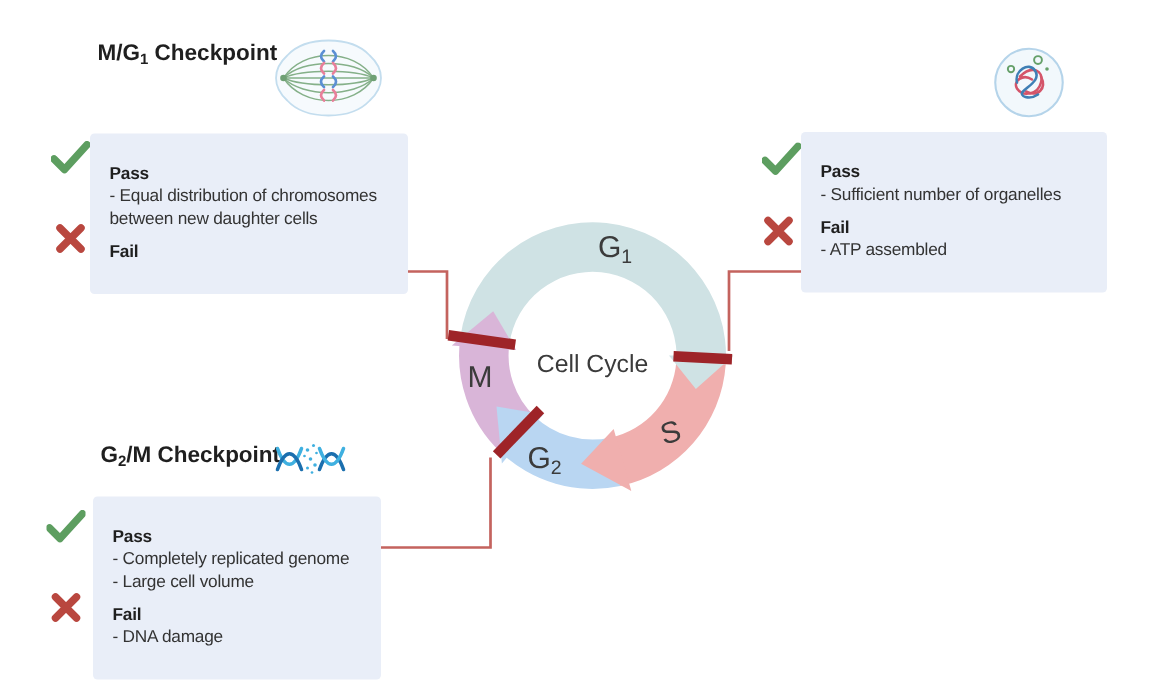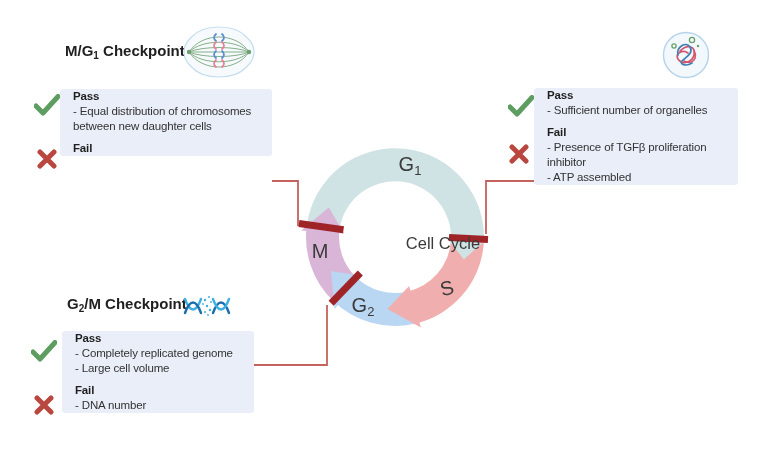--- a/index.html
+++ b/index.html
@@ -9,34 +9,34 @@
   }
   .abs { position:absolute; }
   svg { display:block; }
 
   .cp-header { position:absolute; display:flex; align-items:flex-start; gap:8px; }
   .cp-title { font-size:15px; font-weight:bold; color:#1f1f1f; white-space:nowrap; }
   .cp-title .sub { font-size:10px; vertical-align:-0.25em; }
 
   .cp-box {
     position:absolute; background:#e9eef8; border-radius:3px;
-    padding:0 13px; font-size:11.5px; line-height:15px; letter-spacing:-0.15px;
+    padding:20px 13px; font-size:11.5px; line-height:15px; letter-spacing:-0.15px;
     color:#333; box-sizing:border-box;
   }
   .cp-box .lbl { font-weight:bold; color:#1f1f1f; }
   .cp-box .block2 { margin-top:7px; }
 
   .main-title {
     position:absolute; left:423px; top:373px;
     font-size:28px; font-weight:600; letter-spacing:-0.3px; color:#c0514d;
     white-space:nowrap;
   }
   .center-label {
     position:absolute; left:340px; top:234px; width:110px; text-align:center;
-    font-size:16.5px; font-weight:500; color:#3b3b3b;padding-left:48px;
+    font-size:16.5px; font-weight:500; color:#3b3b3b;
   }
 </style>
 </head>
 <body>
 
 <div class="canvas">
 
   <svg class="abs" style="left:0;top:0" width="768" height="461" viewBox="0 0 768 461">
 
     <path fill="#cfe2e4" d="M306.9 224.6 A89 89 0 0 1 483.8 243.2 L450.9 240.9 A56 56 0 0 0 339.6 229.2 Z"></path>
@@ -58,21 +58,21 @@
     <line x1="331.1" y1="303.2" x2="360.3" y2="273.0" stroke="#9e2428" stroke-width="7"></line>
 
     <text x="410" y="171" text-anchor="middle" font-size="20" font-weight="500" fill="#3b3b3b"><tspan>G</tspan><tspan dy="4" font-size="13">1</tspan></text>
     <text x="447" y="295" text-anchor="middle" font-size="20" font-weight="500" fill="#3b3b3b" transform="rotate(-15 447 288)">S</text>
     <text x="363" y="312" text-anchor="middle" font-size="20" font-weight="500" fill="#3b3b3b"><tspan>G</tspan><tspan dy="4" font-size="13">2</tspan></text>
     <text x="320" y="258" text-anchor="middle" font-size="20" font-weight="500" fill="#3b3b3b">M</text>
   </svg>
 
   <div class="center-label">Cell Cycle</div>
 
-  <div class="cp-header" style="left:65px; top:42px;align-items:center;">
+  <div class="cp-header" style="left:65px; top:27px;align-items:center;">
     <span class="cp-title"><span>M/G</span><span class="sub">1</span><span> Checkpoint</span></span>
   </div>
   <svg class="abs" style="left:182px; top:25px;" width="74" height="54" viewBox="0 0 74 54">
     <path d="M37 2 C51 2 59 6 64.5 12 C70 17 72 23 72 27 C72 31 70 37 64.5 42 C59 48 51 52 37 52 C23 52 15 48 9.5 42 C4 37 2 31 2 27 C2 23 4 17 9.5 12 C15 6 23 2 37 2 Z" fill="#f6fafd" stroke="#c3ddee" stroke-width="1.2"></path>
     <g stroke="#85b089" stroke-width="1" fill="none">
       <path d="M7 27 C20 7, 54 7, 67 27"></path>
       <path d="M7 27 C20 14, 54 14, 67 27"></path>
       <path d="M7 27 C20 21, 54 21, 67 27"></path>
       <path d="M7 27 L67 27"></path>
       <path d="M7 27 C20 33, 54 33, 67 27"></path>
@@ -124,21 +124,20 @@
     <path d="M2 12 L9 19 L24 2.5" fill="none" stroke="#5d9e60" stroke-width="5" stroke-linecap="round" stroke-linejoin="round"></path>
   </svg>
   <svg class="abs" style="left:509px; top:144px;" width="20" height="20" viewBox="0 0 20 20">
     <path d="M3 3 L17 17 M17 3 L3 17" stroke="#b9473f" stroke-width="5" stroke-linecap="round"></path>
   </svg>
   <div class="cp-box" style="left:534px; top:88px; width:204px;">
     <div class="lbl">Pass</div>
     <div>- Sufficient number of organelles</div>
     <div class="block2">
       <div class="lbl">Fail</div>
-      <div>- Presence of TGFβ proliferation inhibitor</div>
       <div>- ATP assembled</div>
     </div>
   </div>
 
   <div class="cp-header" style="left:67px; top:295px;justify-content:flex-end;">
     <span class="cp-title"><span>G</span><span class="sub">2</span><span>/M Checkpoint</span></span>
   </div>
   <svg class="abs" style="left:183px; top:292px;" width="50" height="28" viewBox="0 0 50 28">
     <g fill="none" stroke-linecap="round" stroke-width="2.4">
       <path d="M2 7 C7 21, 13 21, 18 7" stroke="#3fb0e0"></path>
@@ -162,18 +161,18 @@
   </svg>
   <svg class="abs" style="left:34px; top:395px;" width="20" height="20" viewBox="0 0 20 20">
     <path d="M3 3 L17 17 M17 3 L3 17" stroke="#b9473f" stroke-width="5" stroke-linecap="round"></path>
   </svg>
   <div class="cp-box" style="left:62px; top:331px; width:192px;">
     <div class="lbl">Pass</div>
     <div>- Completely replicated genome</div>
     <div>- Large cell volume</div>
     <div class="block2">
       <div class="lbl">Fail</div>
-      <div>- DNA number</div>
+      <div>- DNA damage</div>
     </div>
   </div>
 
 
 </div>
 
 </body></html>

